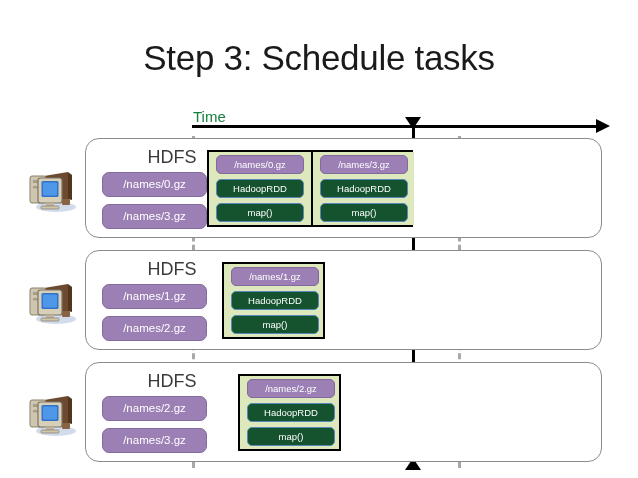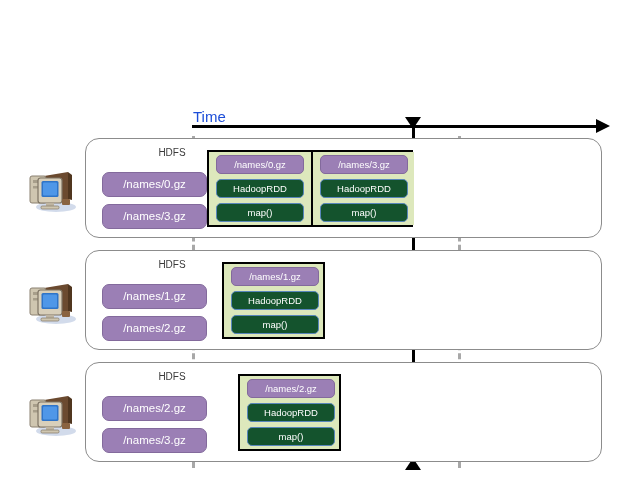--- a/index.html
+++ b/index.html
@@ -34,21 +34,21 @@
     letter-spacing: -0.3px;
     white-space: nowrap;
   }
 
   
   .time-label {
     position: absolute;
     left: 193px;
     top: 108px;
     font-size: 15px;
-    color: #1d4ed8;
+    color: #15803d;
   }
   .time-axis {
     position: absolute;
     left: 192px;
     top: 125px;
     width: 406px;
     height: 3px;
     background: #000000;
   }
   .time-axis-head {
@@ -115,21 +115,21 @@
   .row-1 { top: 138px; }
   .row-2 { top: 250px; }
   .row-3 { top: 362px; }
 
   .hdfs-label {
     position: absolute;
     left: 36px;
     top: 8px;
     width: 100px;
     text-align: center;
-    font-size: 10px;
+    font-size: 18px;
     color: #3a3a3a;
   }
 
   .hdfs-file {
     position: absolute;
     left: 16px;
     width: 105px;
     height: 25px;
     border-radius: 7px;
     background: #9b7fb5;
@@ -192,20 +192,21 @@
   .chip-stage {
     background: #14532d;
     border: 1px solid #5886bb;
   }
 </style>
 </head>
 <body>
 
 <div id="slide">
 
+  <div class="slide-title">Step 3: Schedule tasks</div>
 
   <div class="time-label">Time</div>
   <div class="time-axis"></div>
   <div class="time-axis-head"></div>
 
   <div class="now-cap-top"></div>
   <div class="now-line"></div>
   <div class="now-cap-bottom"></div>
 
   <div class="guide guide-a"></div>

